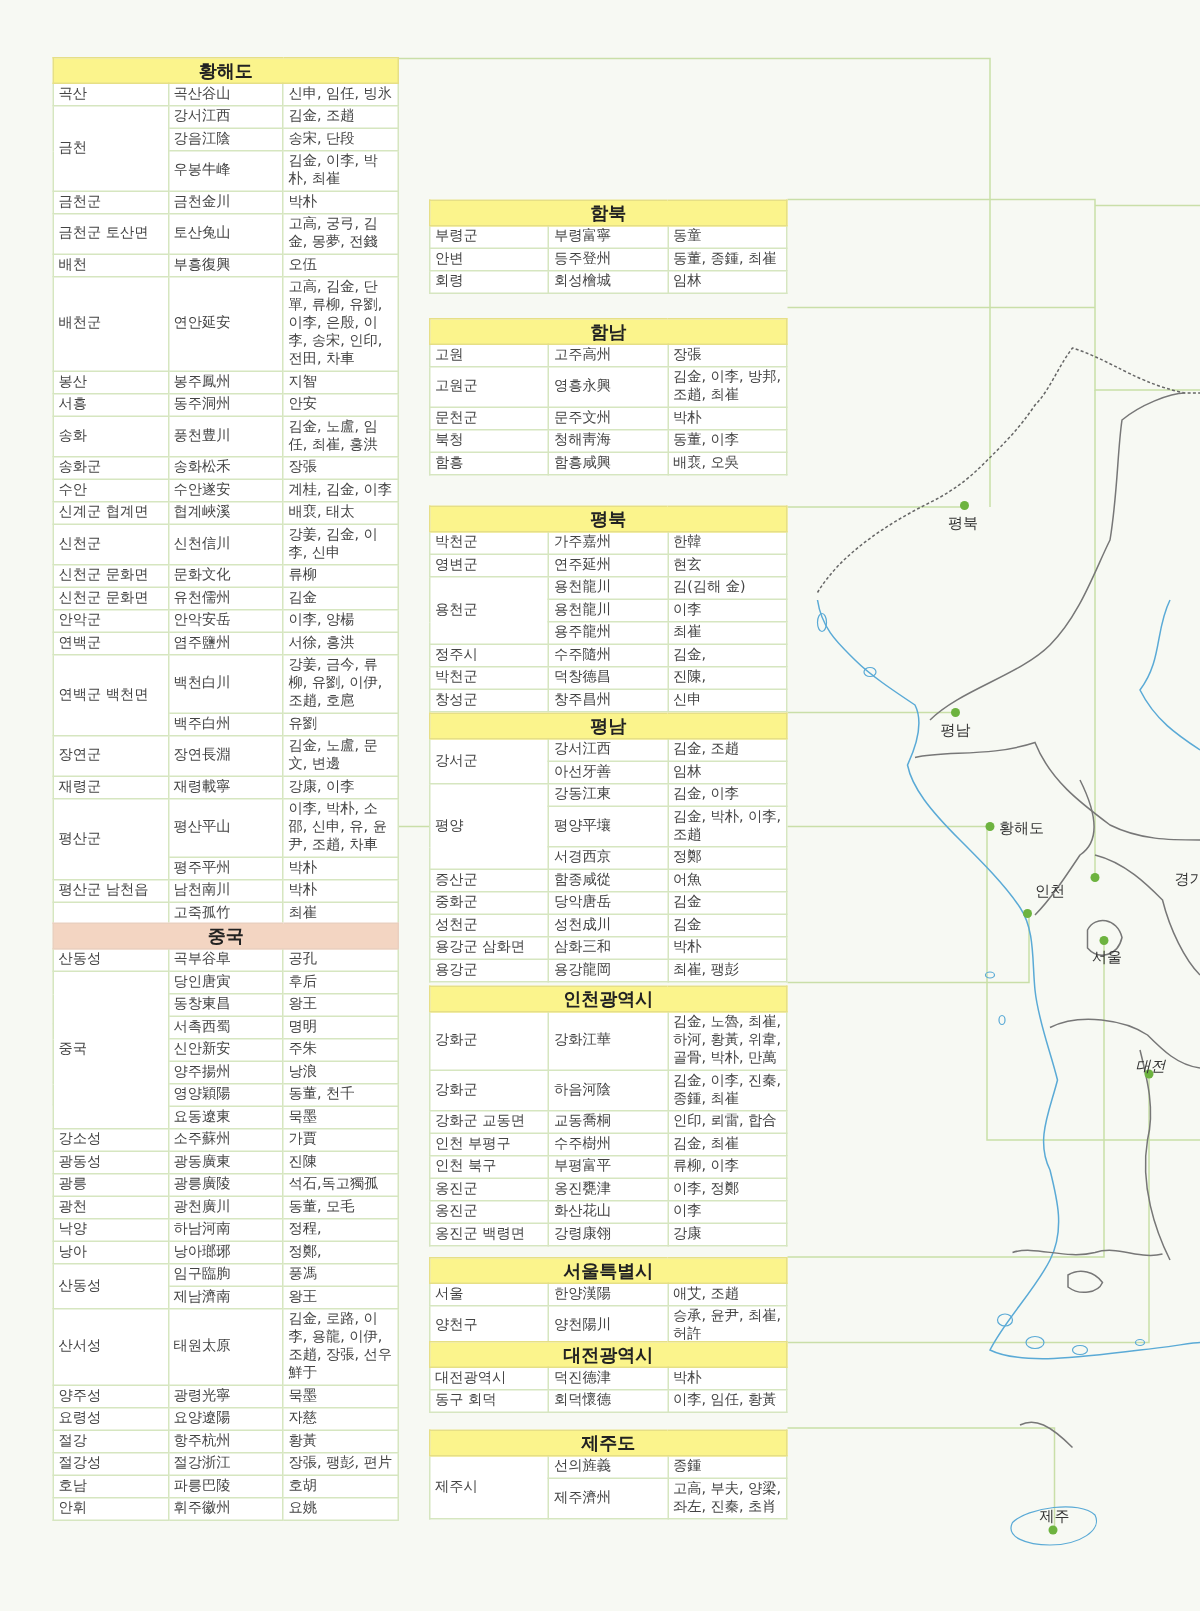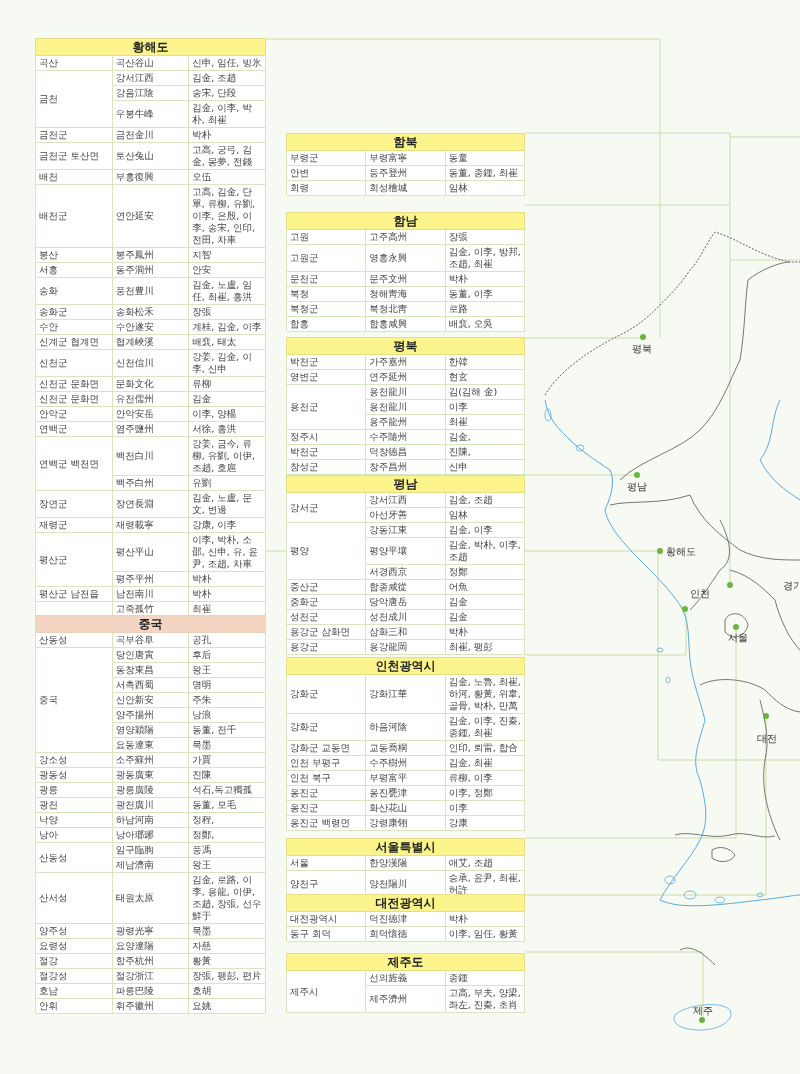--- a/index.html
+++ b/index.html
@@ -98,21 +98,21 @@
 <div>
   <div class="dot" style="left:682px;top:606px;"></div>
   <div class="lbl" style="left:690px;top:587px;">인천</div>
 </div>
 <div>
   <div class="dot" style="left:733px;top:624px;"></div>
   <div class="lbl" style="left:728px;top:631px;">서울</div>
 </div>
 <div>
   <div class="dot" style="left:763px;top:713px;"></div>
-  <div class="lbl" style="left:757px;top:732px;">대전</div>
+  <div class="lbl" style="left:757px;top:704px;font-style:italic;">대전</div>
 </div>
 <div>
   <div class="lbl" style="left:693px;top:1004px;">제주</div>
   <div class="dot" style="left:699px;top:1017px;"></div>
 </div>
 
 <table class="tbl" id="t-hwanghae" style="left:35px;top:38px;width:231px;">
   <thead>
       <tr>
         <th colspan="3">황해도</th>
@@ -435,25 +435,20 @@
         <td class="c1" rowspan="1">문천군</td>
         <td class="c2">문주文州</td>
         <td>박朴</td>
       </tr>
       <tr>
         <td class="c1" rowspan="1">북청</td>
         <td class="c2">청해靑海</td>
         <td>동董, 이李</td>
       </tr>
       <tr>
-        <td class="c1" rowspan="1">북청군</td>
-        <td class="c2">북청北靑</td>
-        <td>로路</td>
-      </tr>
-      <tr>
         <td class="c1" rowspan="1">함흥</td>
         <td class="c2">함흥咸興</td>
         <td>배裵, 오吳</td>
       </tr>
     </tbody>
 </table>
 
 <table class="tbl" style="left:286px;top:337px;width:239px;">
   <thead>
       <tr>

